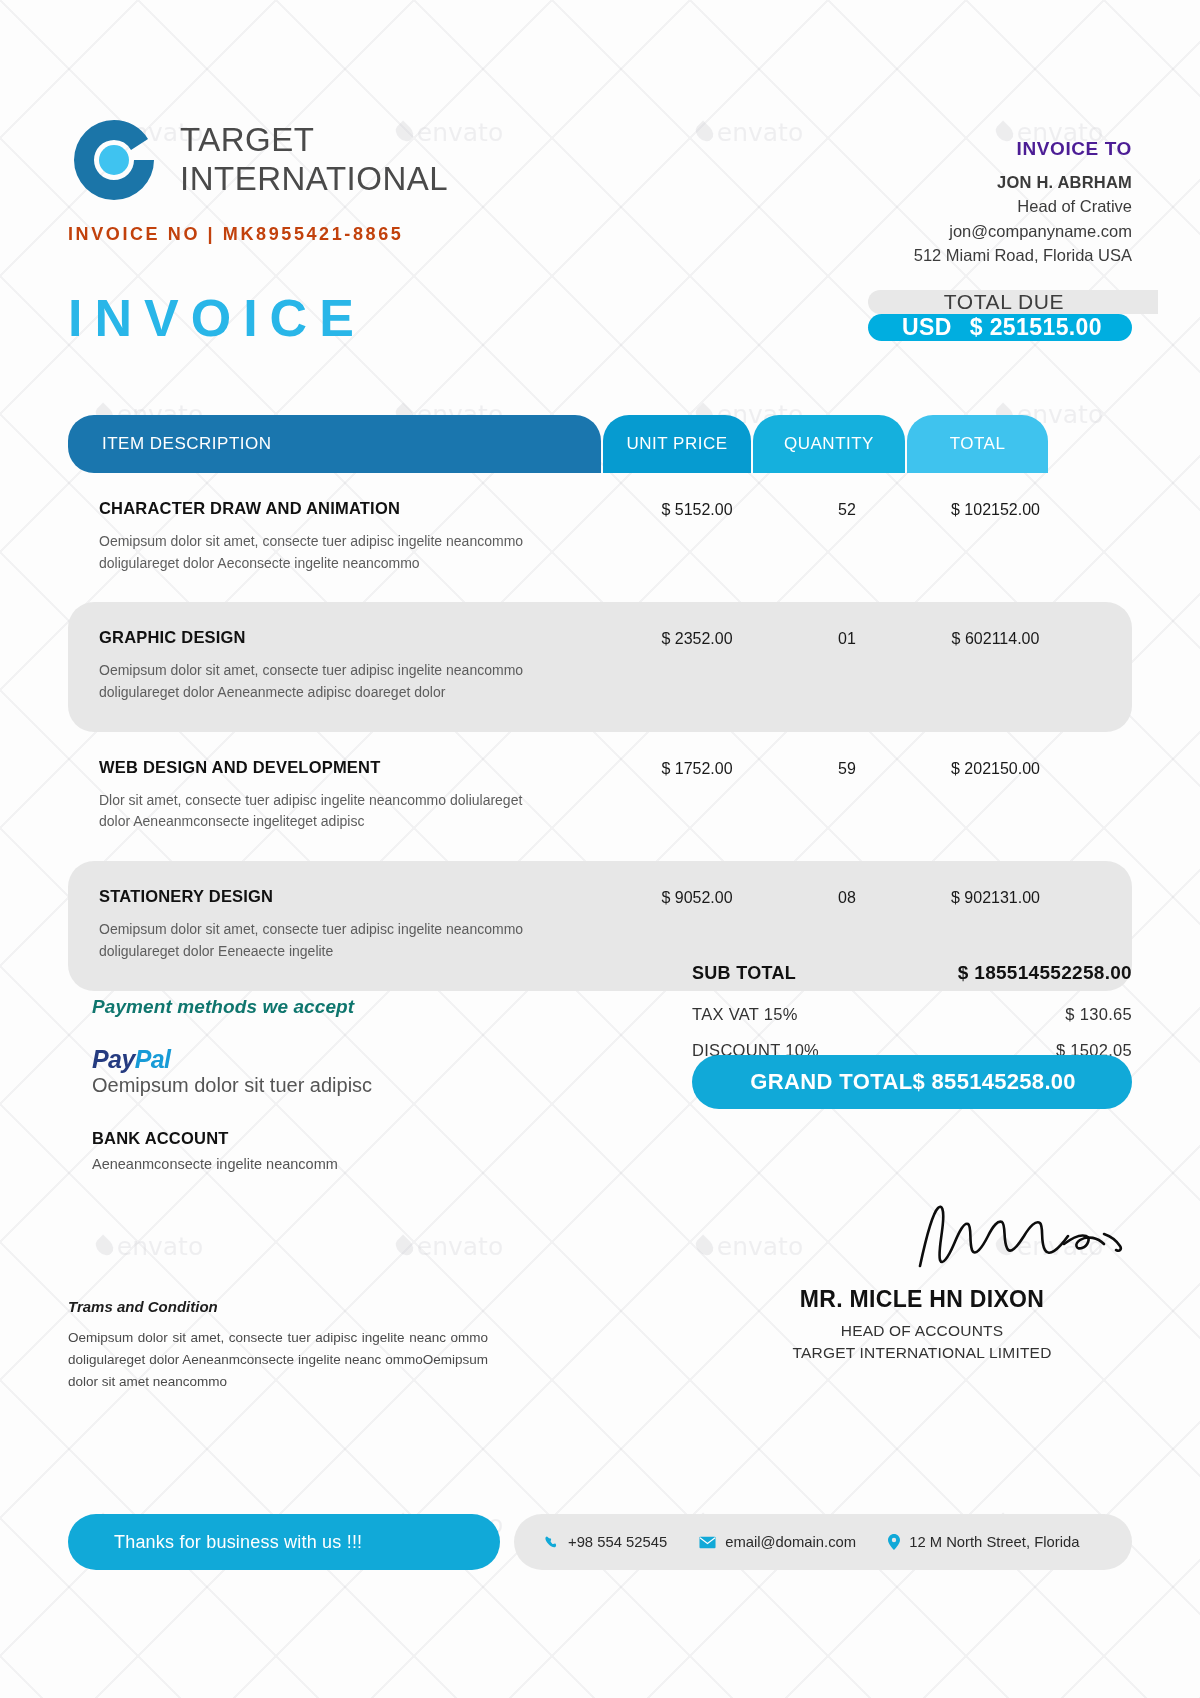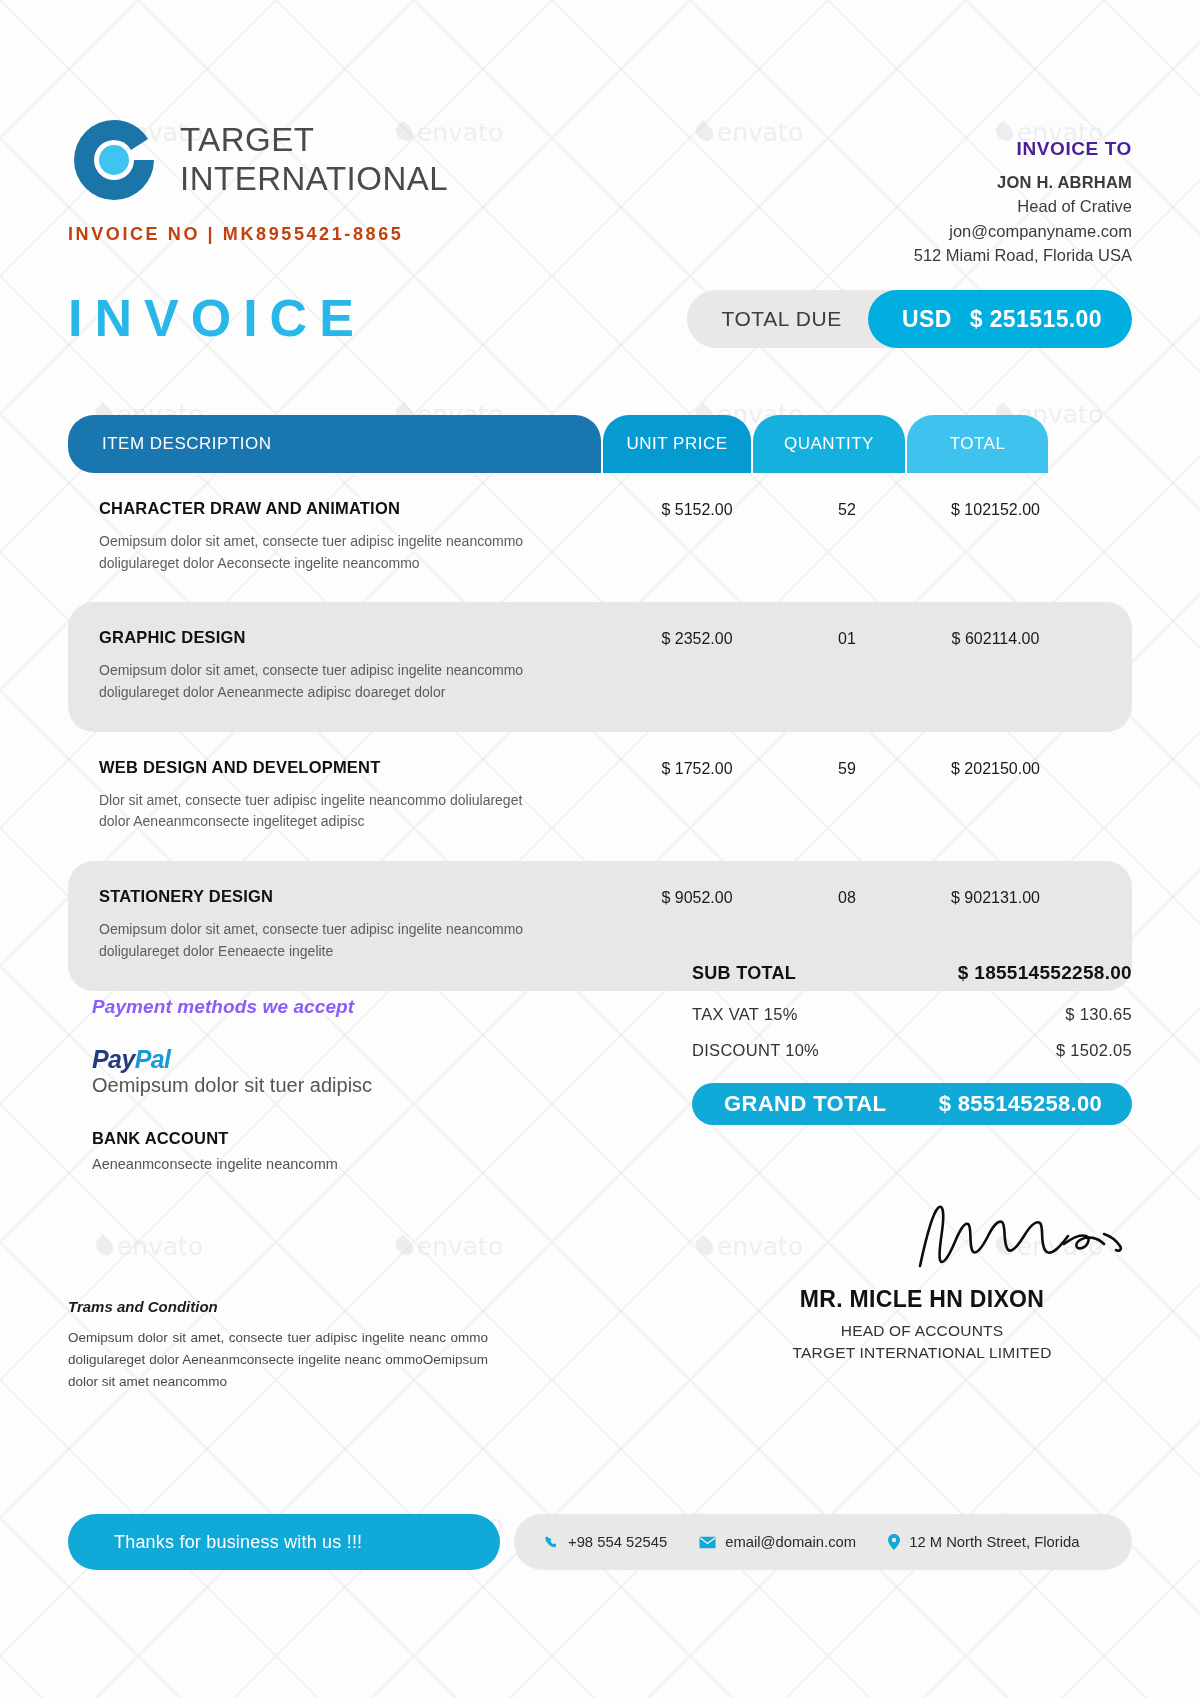--- a/index.html
+++ b/index.html
@@ -110,20 +110,21 @@
     font-weight: bold;
     color: #29b6e8;
     letter-spacing: 12px;
   }
   .due-wrap {
     position: absolute;
     right: 0; top: 0;
     display: flex;
     align-items: stretch;
     height: 58px;
+    flex-direction: column;
   }
   .due-label {
     background: #e8e8e8;
     color: #3d3d3d;
     font-size: 21px;
     letter-spacing: 0.6px;
     display: flex; align-items: center; justify-content: center;
     padding: 0 34px;
     border-radius: 29px 0 0 29px;
     margin-right: -26px;
@@ -190,37 +191,37 @@
   .tot-line { display: flex; justify-content: space-between; align-items: baseline; }
   .tot-line.sub { margin-bottom: 21px; }
   .tot-line.mid { margin-bottom: 17px; }
   .tot-lbl-bold { font-size: 18px; font-weight: bold; color: #111; letter-spacing: 0.3px; }
   .tot-val-bold { font-size: 19px; font-weight: bold; color: #111; letter-spacing: 0.3px; }
   .tot-lbl { font-size: 16.5px; color: #333; letter-spacing: 0.3px; }
   .tot-val { font-size: 16.5px; color: #333; letter-spacing: 0.3px; }
 
   .grand {
     position: absolute;
-    top: 1083px; right: 68px;
-    width: 440px; height: 42px;
+    top: 1055px; right: 68px;
+    width: 440px; height: 54px;
     background: #11a9d8;
     border-radius: 27px;
-    display: flex; align-items: center; justify-content: space-between;
+    display: flex; align-items: center; justify-content: center;
     padding: 0 30px 0 32px;
     color: #fff;
     z-index: 10;
   }
   .grand-lbl { font-size: 22px; font-weight: bold; letter-spacing: 0.4px; }
   .grand-val { font-size: 22px; font-weight: bold; letter-spacing: 0.3px; }
 
   
   .pay { position: absolute; top: 996px; left: 92px; width: 470px; z-index: 10; }
   .pay-title {
     font-size: 19px; font-weight: bold; font-style: italic;
-    color: #8b5cf6; margin-bottom: 27px; letter-spacing: 0.1px;
+    color: #0f766e; margin-bottom: 27px; letter-spacing: 0.1px;
   }
   .paypal { font-size: 25px; font-weight: bold; font-style: italic; letter-spacing: -0.6px; margin-bottom: 0; }
   .paypal .pp1 { color: #253b80; }
   .paypal .pp2 { color: #179bd7; }
   .pay-sub { font-size: 20px; color: #555; margin-bottom: 32px; }
   .bank-title { font-size: 16.5px; font-weight: bold; color: #111; margin-bottom: 8px; letter-spacing: 0.2px; }
   .bank-sub { font-size: 14.5px; color: #555; }
 
   
   .sign { position: absolute; top: 1200px; right: 68px; width: 420px; text-align: center; z-index: 10; }

